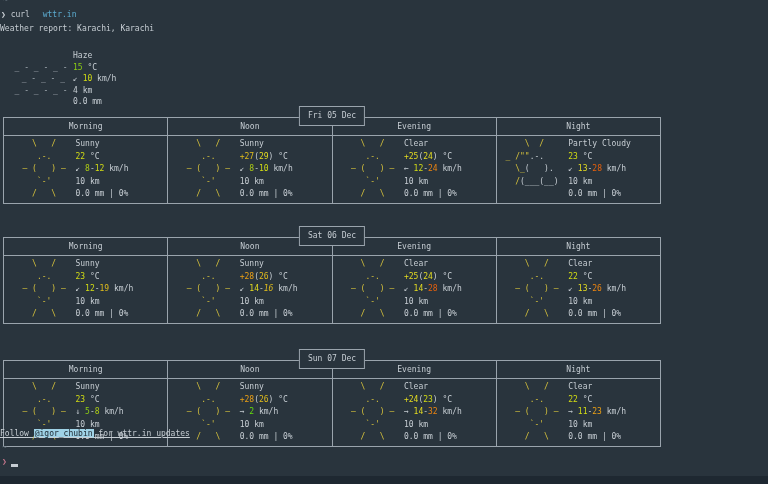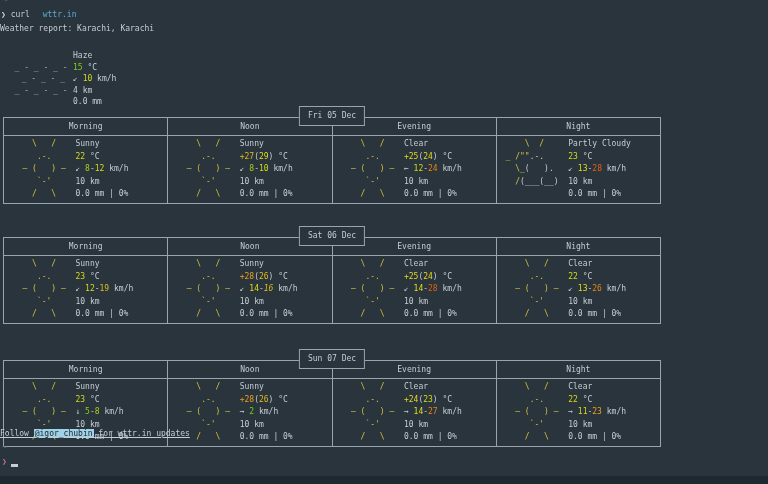--- a/index.html
+++ b/index.html
@@ -161,21 +161,21 @@
             <div class="cell">
               <div class="cline"><span class="art"><span style="color: rgb(214, 194, 60);">     \   /    </span></span><span class="txt"><span>Sunny</span></span></div>
               <div class="cline"><span class="art"><span style="color: rgb(214, 194, 60);">      .-.     </span></span><span class="txt"><span style="color: rgb(236, 160, 20);">+28</span><span>(</span><span style="color: rgb(224, 188, 28);">26</span><span>) °C</span></span></div>
               <div class="cline"><span class="art"><span style="color: rgb(214, 194, 60);">   — (   ) —  </span></span><span class="txt"><span>→ </span><span style="color: rgb(100, 220, 12);">2</span><span> km/h</span></span></div>
               <div class="cline"><span class="art"><span style="color: rgb(214, 194, 60);">      `-'     </span></span><span class="txt"><span>10 km</span></span></div>
               <div class="cline"><span class="art"><span style="color: rgb(214, 194, 60);">     /   \    </span></span><span class="txt"><span>0.0 mm | 0%</span></span></div>
             </div>
             <div class="cell">
               <div class="cline"><span class="art"><span style="color: rgb(214, 194, 60);">     \   /    </span></span><span class="txt"><span>Clear</span></span></div>
               <div class="cline"><span class="art"><span style="color: rgb(214, 194, 60);">      .-.     </span></span><span class="txt"><span style="color: rgb(228, 220, 32);">+24</span><span>(</span><span style="color: rgb(210, 220, 20);">23</span><span>) °C</span></span></div>
-              <div class="cline"><span class="art"><span style="color: rgb(214, 194, 60);">   — (   ) —  </span></span><span class="txt"><span>→ </span><span style="color: rgb(228, 220, 32);">14</span><span>-</span><span style="color: rgb(236, 132, 16);">27</span><span> km/h</span></span></div>
+              <div class="cline"><span class="art"><span style="color: rgb(214, 194, 60);">   — (   ) —  </span></span><span class="txt"><span>→ </span><span style="color: rgb(228, 220, 32);">14</span><span>-</span><span style="color: rgb(236, 132, 16);">32</span><span> km/h</span></span></div>
               <div class="cline"><span class="art"><span style="color: rgb(214, 194, 60);">      `-'     </span></span><span class="txt"><span>10 km</span></span></div>
               <div class="cline"><span class="art"><span style="color: rgb(214, 194, 60);">     /   \    </span></span><span class="txt"><span>0.0 mm | 0%</span></span></div>
             </div>
             <div class="cell">
               <div class="cline"><span class="art"><span style="color: rgb(214, 194, 60);">     \   /    </span></span><span class="txt"><span>Clear</span></span></div>
               <div class="cline"><span class="art"><span style="color: rgb(214, 194, 60);">      .-.     </span></span><span class="txt"><span style="color: rgb(210, 220, 20);">22</span><span> °C</span></span></div>
               <div class="cline"><span class="art"><span style="color: rgb(214, 194, 60);">   — (   ) —  </span></span><span class="txt"><span>→ </span><span style="color: rgb(210, 220, 20);">11</span><span>-</span><span style="color: rgb(236, 160, 20);">23</span><span> km/h</span></span></div>
               <div class="cline"><span class="art"><span style="color: rgb(214, 194, 60);">      `-'     </span></span><span class="txt"><span>10 km</span></span></div>
               <div class="cline"><span class="art"><span style="color: rgb(214, 194, 60);">     /   \    </span></span><span class="txt"><span>0.0 mm | 0%</span></span></div>
             </div>

